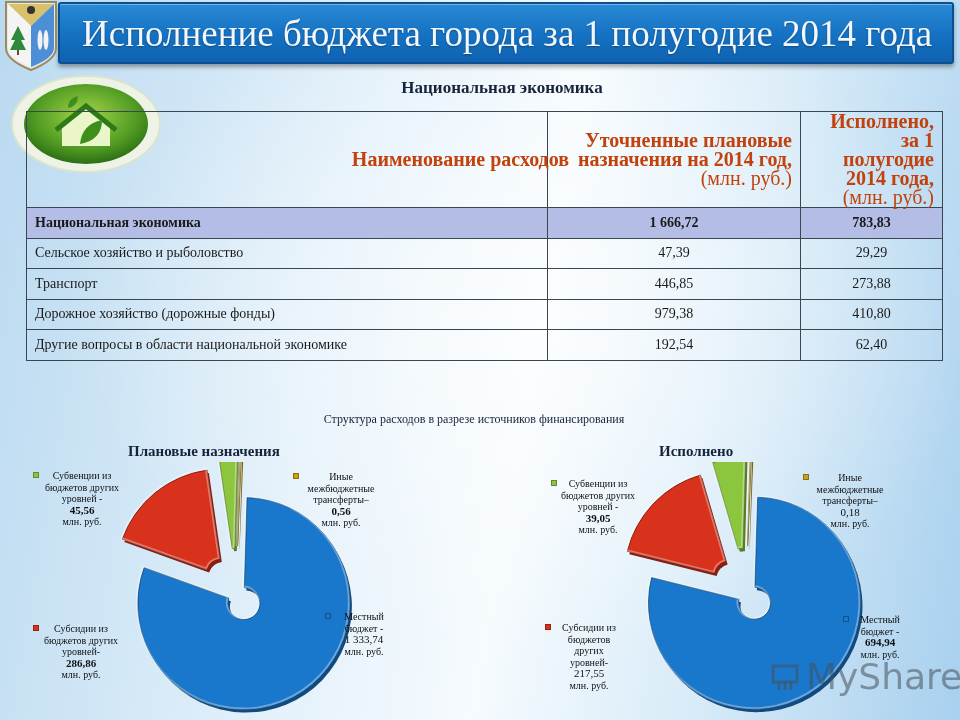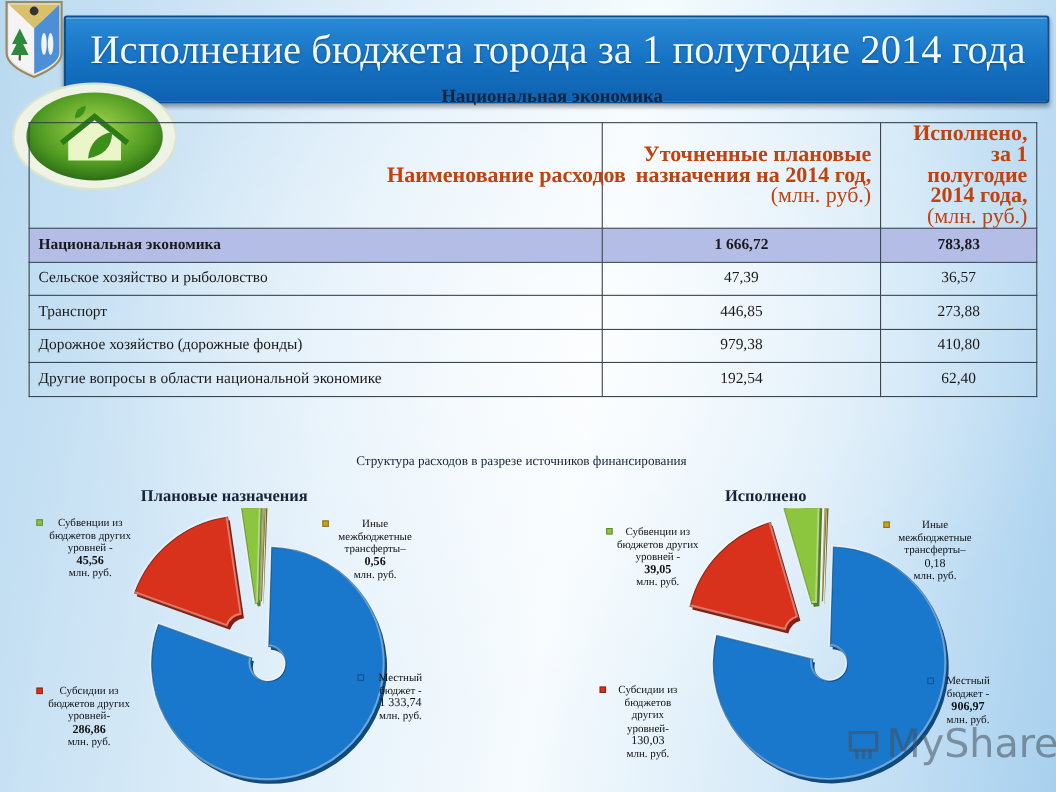--- a/index.html
+++ b/index.html
@@ -10,21 +10,21 @@
     background: linear-gradient(100deg, #b9d9f0 0%, #e2f0fa 35%, #f6fbfe 55%, #d8ebf8 75%, #a8d0ee 100%);
     color: #1a1a1a;
   }
   .bg-glow {
     position: absolute; inset: 0;
     background: radial-gradient(ellipse at 55% 45%, rgba(255,255,255,0.65) 0%, rgba(255,255,255,0) 60%);
     pointer-events: none;
   }
   
   .title-bar {
-    position: absolute; left: 58px; top: 14px; width: 896px; height: 80px;
+    position: absolute; left: 58px; top: 2px; width: 896px; height: 62px;
     background: linear-gradient(180deg, #2a8ad6 0%, #1673c4 50%, #0e62b0 100%);
     border: 2px solid #0a4f92;
     border-radius: 3px;
     box-shadow: 0 3px 4px rgba(0,0,0,0.35), inset 0 1px 0 rgba(255,255,255,0.35);
   }
   .title-text {
     position: absolute; left: 22px; top: 8px;
     font-family: "Liberation Serif", serif;
     font-size: 37px; color: #f2f7fc; white-space: nowrap;
     text-shadow: 0 1px 2px rgba(0,0,0,0.3);
@@ -141,21 +141,21 @@
   </thead>
   <tbody>
     <tr class="total">
       <td>Национальная экономика</td>
       <td class="num">1 666,72</td>
       <td class="num">783,83</td>
     </tr>
     <tr>
       <td>Сельское хозяйство и рыболовство</td>
       <td class="num">47,39</td>
-      <td class="num">36,57</td>
+      <td class="num">29,29</td>
     </tr>
     <tr>
       <td>Транспорт</td>
       <td class="num">446,85</td>
       <td class="num">273,88</td>
     </tr>
     <tr>
       <td>Дорожное хозяйство (дорожные фонды)</td>
       <td class="num">979,38</td>
       <td class="num">410,80</td>
@@ -234,27 +234,27 @@
 </div>
 <div class="legend-label" style="left:812px; top:472px; width:76px;">
   <span class="swatch" style="background:#c9a21a"></span>
   <span>Иные межбюджетные трансферты–</span>
   <span class="val" style="font-weight:normal">0,18</span>
   <span>млн. руб.</span>
 </div>
 <div class="legend-label" style="left:554px; top:622px; width:70px;">
   <span class="swatch" style="background:#d8321c"></span>
   <span>Субсидии из бюджетов других уровней-</span>
-  <span class="val" style="font-weight:normal">130,03</span>
+  <span class="val" style="font-weight:normal">217,55</span>
   <span>млн. руб.</span>
 </div>
 <div class="legend-label" style="left:852px; top:614px; width:56px;">
   <span class="swatch" style="background:#1a78cc"></span>
   <span>Местный бюджет -</span>
-  <span class="val">906,97</span>
+  <span class="val">694,94</span>
   <span>млн. руб.</span>
 </div>
 
 <div class="watermark">
   <svg width="30" height="30" viewBox="0 0 30 30">
     <rect x="3" y="4" width="24" height="16" fill="none" stroke="rgba(70,80,90,0.55)" stroke-width="3"></rect>
     <line x1="9" y1="20" x2="9" y2="28" stroke="rgba(70,80,90,0.55)" stroke-width="3"></line>
     <line x1="15" y1="20" x2="15" y2="28" stroke="rgba(70,80,90,0.55)" stroke-width="3"></line>
     <line x1="21" y1="20" x2="21" y2="28" stroke="rgba(70,80,90,0.55)" stroke-width="3"></line>
   </svg>

